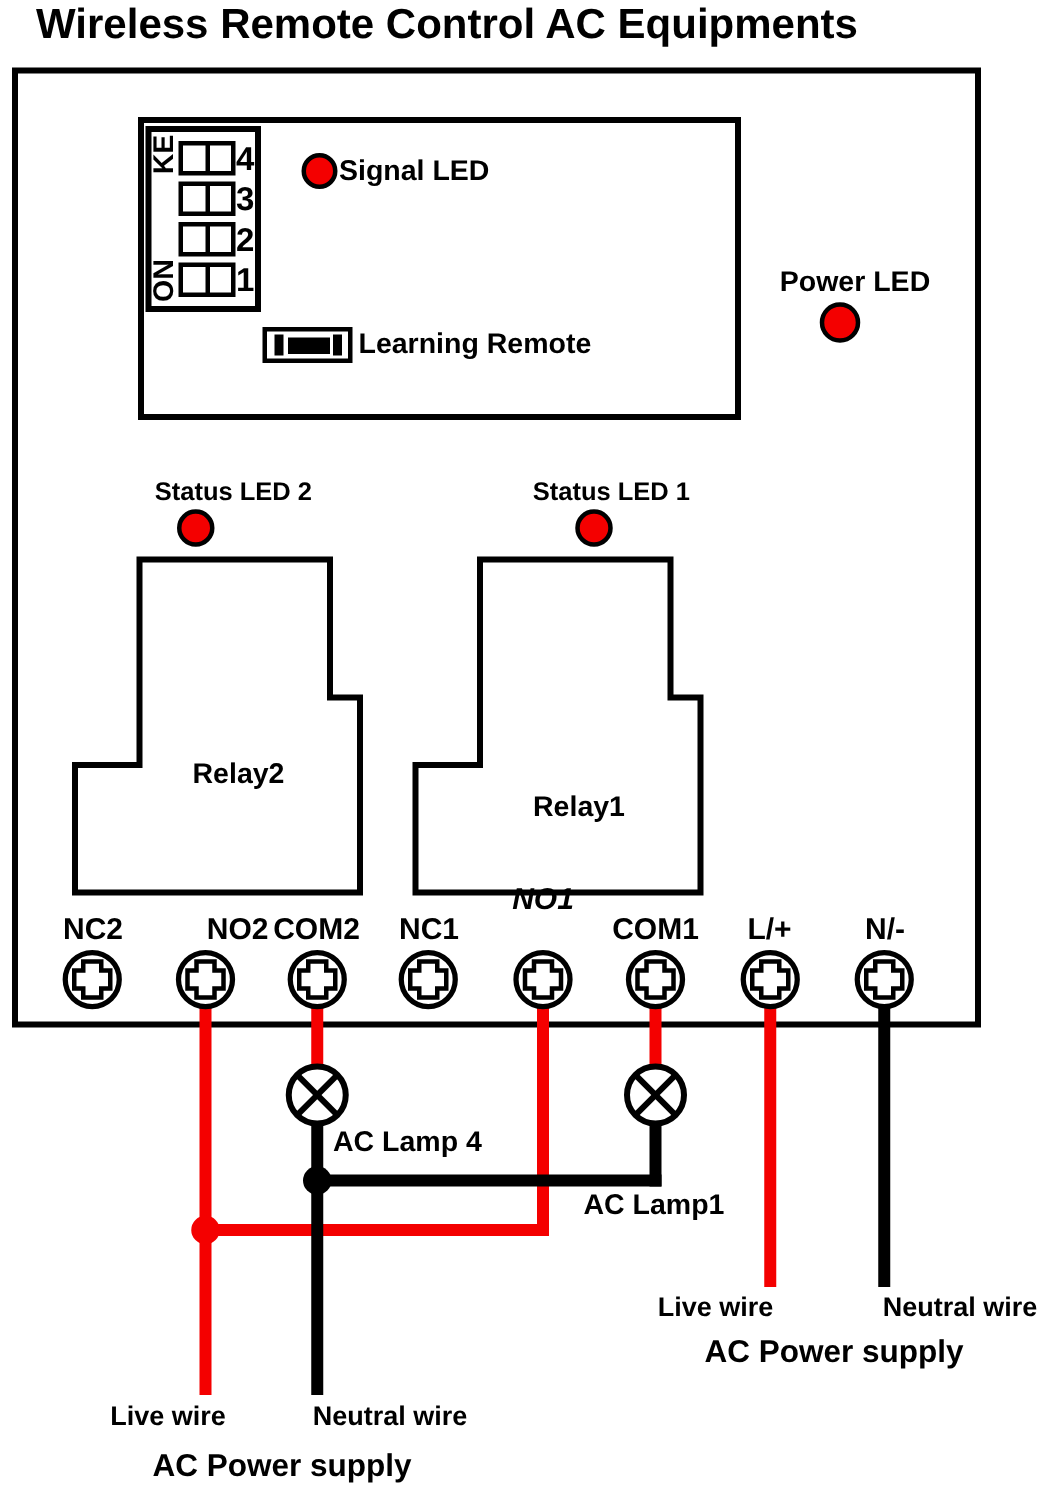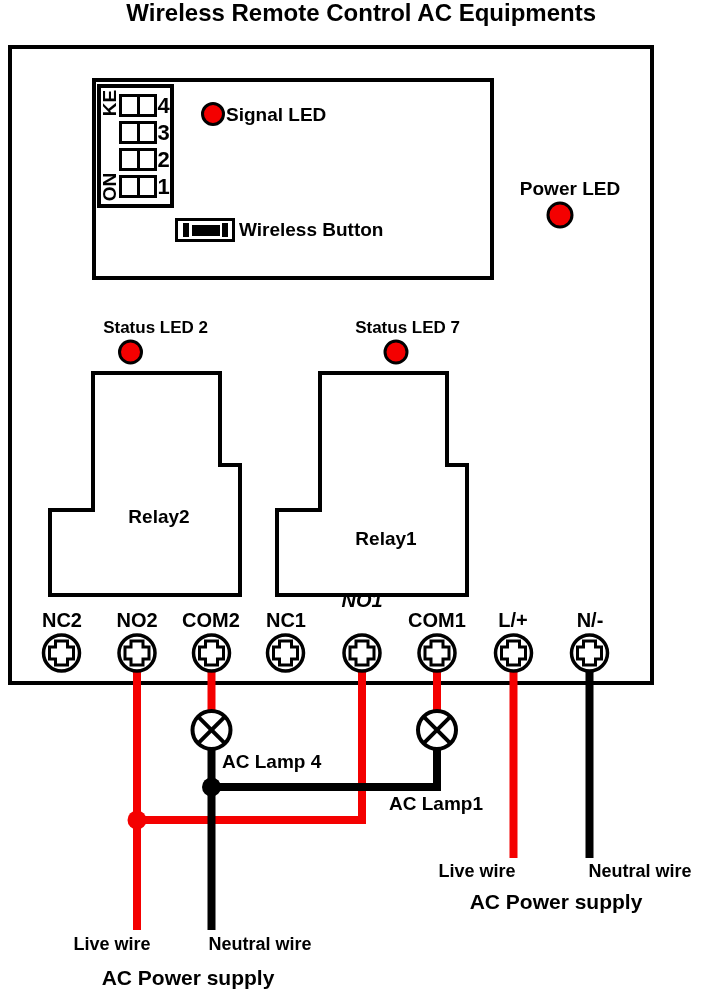--- a/index.html
+++ b/index.html
@@ -2,21 +2,21 @@
 <html><head>
 <meta charset="utf-8">
 <style>
   html,body{margin:0;padding:0;background:#fff;}
   .canvas{position:relative;width:704px;height:1000px;background:#fff;
           font-family:"Liberation Sans",sans-serif;font-weight:bold;color:#000;overflow:hidden;}
   .abs{position:absolute;}
   .lbl{position:absolute;white-space:nowrap;font-weight:bold;line-height:1.12;z-index:30;}
   .c{text-align:center;}
   .box{position:absolute;border:4px solid #000;box-sizing:border-box;background:transparent;z-index:1;}
-  #title{left:0;top:5;width:596px;font-size:24px;text-align:right;}
+  #title{left:0;top:5;width:596px;font-size:28px;text-align:center;}
   
   #outer-box{left:8;left:8px;top:45px;width:646px;height:640px;}
   #inner-box{left:92px;top:78px;width:402px;height:202px;}
   #dip-block{left:97px;top:84px;width:77px;height:124px;border:4px solid #000;box-sizing:border-box;z-index:5;}
   .dip-side{width:50px;height:20px;line-height:20px;font-size:19px;text-align:center;
             transform:rotate(-90deg);z-index:8;}
   .dip-row{position:absolute;left:119px;width:38px;height:23px;background:#000;box-sizing:border-box;
            padding:3px;display:flex;gap:3px;z-index:8;}
   .dip-cell{flex:1;background:#fff;}
   .dip-num{position:absolute;left:155px;width:17px;height:23px;line-height:23px;
@@ -61,31 +61,31 @@
   <div class="dip-num" style="top:121px;">3</div>
   <div class="dip-num" style="top:148px;">2</div>
   <div class="dip-num" style="top:175px;">1</div>
 
   <div id="learn-btn" class="abs"></div>
   <div class="learn-bar" style="left:183px;top:223px;width:6px;height:14px;"></div>
   <div class="learn-bar" style="left:192px;top:225px;width:28px;height:11px;"></div>
   <div class="learn-bar" style="left:222px;top:223px;width:6px;height:14px;"></div>
 
   <div class="lbl fs19" style="left:226px;top:104px;">Signal LED</div>
-  <div class="lbl fs19" style="left:239px;top:219px;">Wireless Button</div>
+  <div class="lbl fs19" style="left:239px;top:219px;">Learning Remote</div>
   <div class="lbl fs19 c" style="left:505px;top:178px;width:130px;">Power LED</div>
 
   <div class="lbl fs17 c" style="left:80px;top:318px;width:128px;">Status LED 2</div>
-  <div class="lbl fs17 c" style="left:332px;top:318px;width:128px;">Status LED 7</div>
+  <div class="lbl fs17 c" style="left:332px;top:318px;width:128px;">Status LED 1</div>
 
   <div class="lbl fs19 c" style="left:109px;top:506px;width:100px;">Relay2</div>
   <div class="lbl fs19 c" style="left:336px;top:528px;width:100px;">Relay1</div>
 
   <div class="lbl fs20 c" style="left:20px;top:609px;width:84px;">NC2</div>
-  <div class="lbl fs20 c" style="left:95px;top:609px;width:84px;">NO2</div>
+  <div class="lbl fs20 c" style="left:95px;top:609px;width:84px;text-align:right;">NO2</div>
   <div class="lbl fs20 c" style="left:169px;top:609px;width:84px;">COM2</div>
   <div class="lbl fs20 c" style="left:244px;top:609px;width:84px;">NC1</div>
   <div class="lbl fs20 c" style="left:320px;top:589px;width:84px;font-style:italic;">NO1</div>
   <div class="lbl fs20 c" style="left:395px;top:609px;width:84px;">COM1</div>
   <div class="lbl fs20 c" style="left:471px;top:609px;width:84px;">L/+</div>
   <div class="lbl fs20 c" style="left:548px;top:609px;width:84px;">N/-</div>
 
   <div class="lbl fs19" style="left:222px;top:751px;">AC Lamp 4</div>
   <div class="lbl fs19" style="left:389px;top:793px;">AC Lamp1</div>
 

